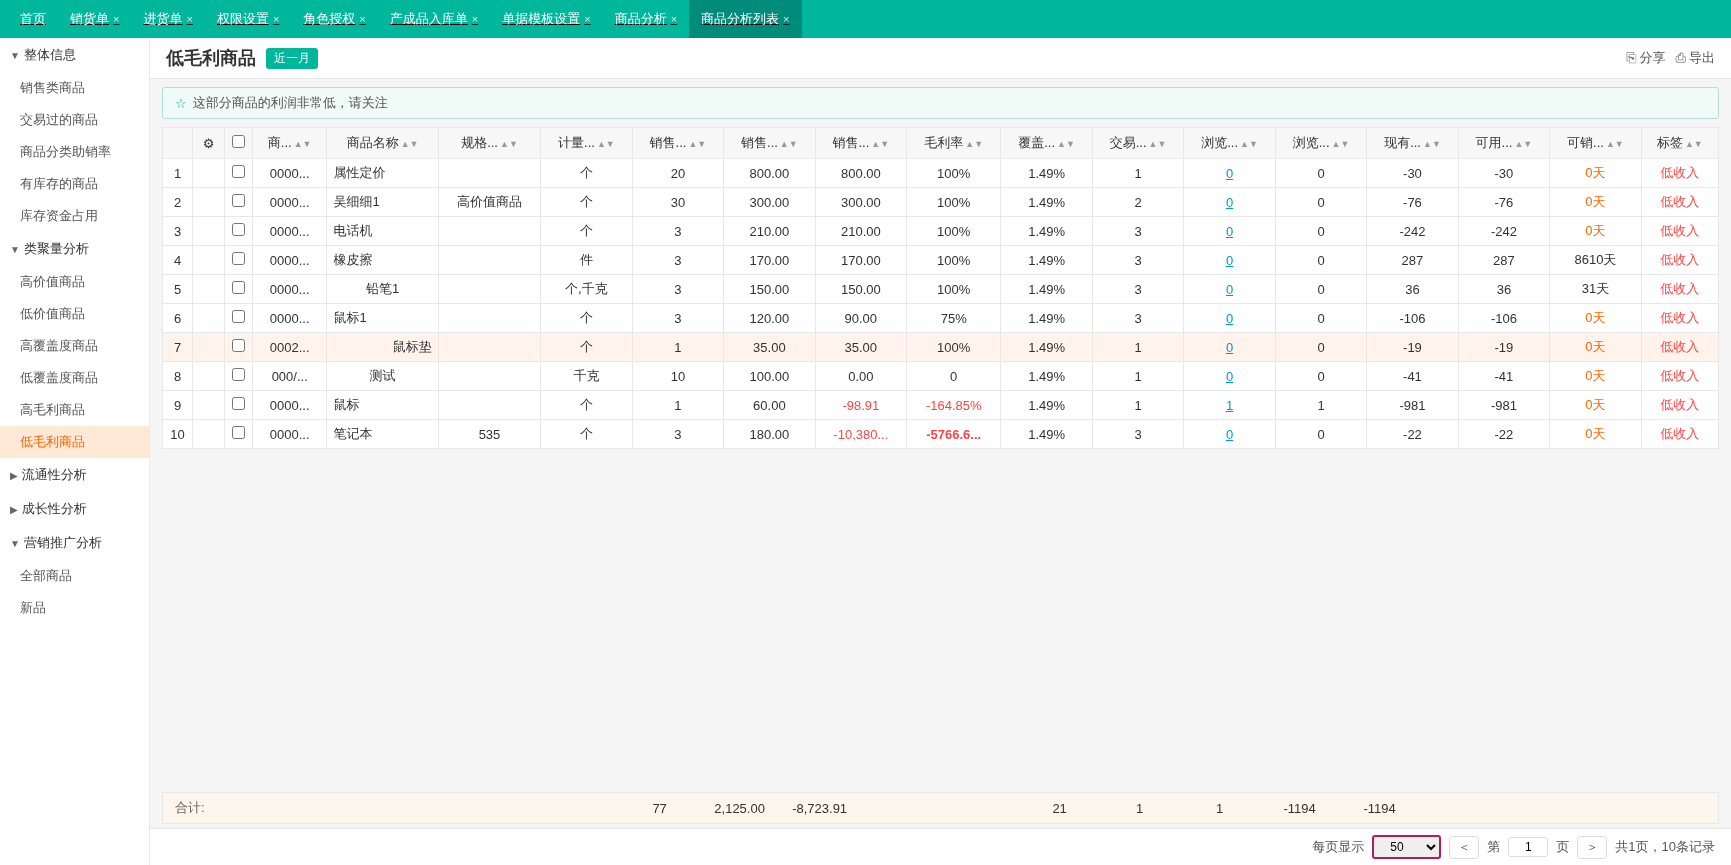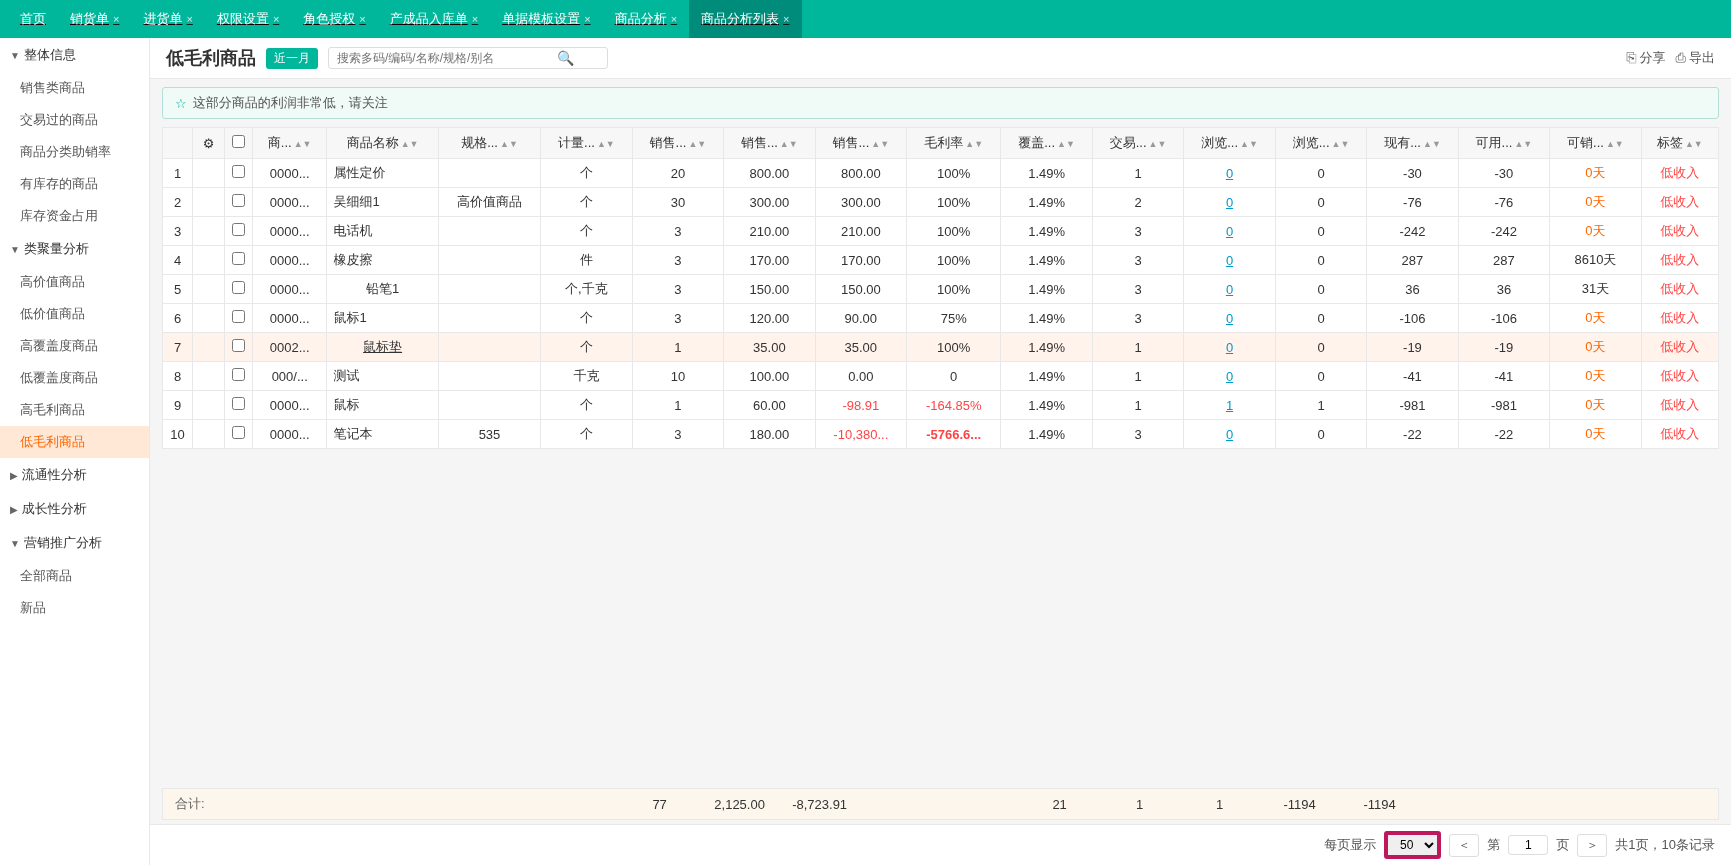--- a/index.html
+++ b/index.html
@@ -198,25 +198,24 @@
       border-top: 1px solid #e8e8e8;
       display: flex;
       align-items: center;
       justify-content: flex-end;
       padding: 6px 16px;
       gap: 8px;
       font-size: 12px;
       color: #555;
     }
     .pagination-bar select {
-      border: 4px solid #be185d;
+      border: 2px solid #be185d;
       border-radius: 3px;
-      padding: 2px 4px;
-      font-size: 12px;
-      text-align: center;
+      padding: 2px 12px;
+      font-size: 12px;
     }
     .page-btn {
       border: 1px solid #ddd;
       background: #fff;
       padding: 2px 8px;
       border-radius: 3px;
       cursor: pointer;
       font-size: 12px;
       color: #555;
     }
@@ -310,24 +309,20 @@
     </div>
     <div class="sidebar-item">全部商品</div>
     <div class="sidebar-item">新品</div>
   </div>
 
   <div class="content">
 
     <div class="page-header">
       <span class="page-title">低毛利商品</span>
       <span class="date-tag">近一月</span>
-      <div class="search-box">
-        <input type="text" placeholder="搜索多码/编码/名称/规格/别名" style="">
-        <span class="search-icon">🔍</span>
-      </div>
       <div class="header-actions">
         <div class="action-btn">
           <span>⎘</span>
           <span>分享</span>
         </div>
         <div class="action-btn">
           <span>⎙</span>
           <span>导出</span>
         </div>
       </div>
@@ -488,42 +483,42 @@
       <td>-106</td>
       <td>-106</td>
       <td style="color:#ff6600;">0天</td>
       <td><span class="tag-low">低收入</span></td>
     </tr>
             <tr class="highlighted">
               <td>7</td>
       <td></td>
       <td><input type="checkbox" style=""></td>
       <td>0002...</td>
-      <td style="text-align:center;text-decoration:underline;">鼠标垫</td>
+      <td style="text-align:right;">鼠标垫</td>
       <td></td>
       <td>个</td>
       <td>1</td>
       <td>35.00</td>
       <td style="">35.00</td>
       <td style="">100%</td>
       <td>1.49%</td>
       <td>1</td>
       <td class="tag-link">0</td>
       <td>0</td>
       <td>-19</td>
       <td>-19</td>
       <td style="color:#ff6600;">0天</td>
       <td><span class="tag-low">低收入</span></td>
     </tr>
             <tr>
               <td>8</td>
       <td></td>
       <td><input type="checkbox" style=""></td>
       <td>000/...</td>
-      <td style="text-align:left;">测试</td>
+      <td style="text-align:center;">测试</td>
       <td></td>
       <td>千克</td>
       <td>10</td>
       <td>100.00</td>
       <td style="">0.00</td>
       <td style="">0</td>
       <td>1.49%</td>
       <td>1</td>
       <td class="tag-link">0</td>
       <td>0</td>

